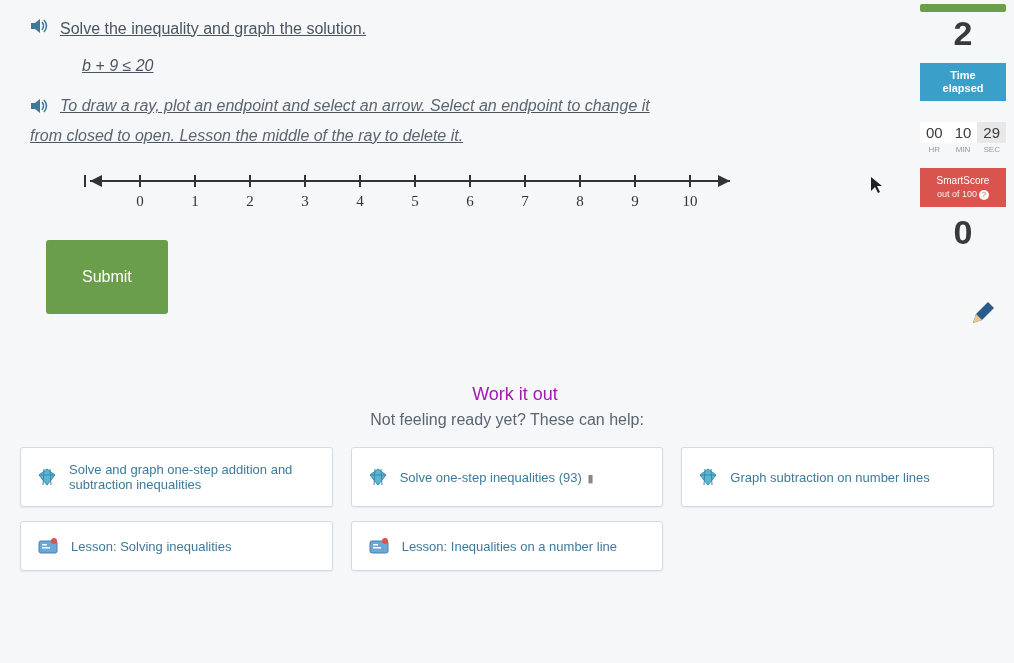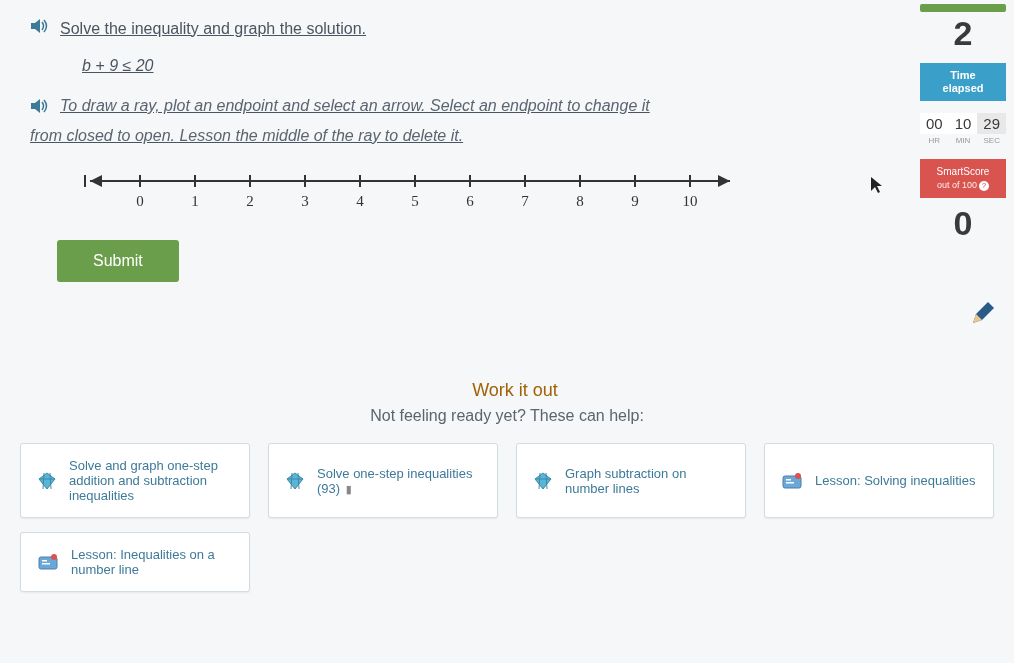--- a/index.html
+++ b/index.html
@@ -60,25 +60,25 @@
     margin-bottom: 18px;
   }
   .number-line-wrap {
     margin-left: 40px;
     margin-bottom: 24px;
   }
   .submit-btn {
     background: #6a9e4a;
     color: #fff;
     border: none;
-    padding: 12px 36px;
+    padding: 28px 36px;
     font-size: 16px;
     border-radius: 3px;
     cursor: pointer;
-    margin-left: 27px;
+    margin-left: 16px;
   }
   .sidebar {
     position: absolute;
     right: 8px;
     top: 4px;
     width: 86px;
     text-align: center;
   }
   .answered-badge {
     background: #6a9e4a;
@@ -98,21 +98,21 @@
   .time-header {
     background: #3aa0c9;
     color: #fff;
     font-size: 11px;
     padding: 6px 4px;
     line-height: 1.2;
     font-weight: bold;
   }
   .time-row {
     display: flex;
-    margin-top: 12px;
+    margin-top: 21px;
   }
   .time-cell {
     flex: 1;
     text-align: center;
   }
   .time-val {
     font-size: 15px;
     color: #3a3a3a;
     background: #fff;
     padding: 2px 0;
@@ -161,35 +161,35 @@
   }
   .cursor-arrow {
     position: absolute;
     left: 870px;
     top: 176px;
     font-size: 16px;
     color: #222;
   }
   .work-it-out {
     text-align: center;
-    color: #a16207;
+    color: #a21caf;
     font-size: 18px;
-    margin-top: 88px;
+    margin-top: 60px;
     margin-bottom: 6px;
     padding-left: 16px;
   }
   .not-ready {
     text-align: center;
     color: #5a6570;
     font-size: 16px;
     margin-bottom: 18px;
   }
   .help-grid {
     display: grid;
-    grid-template-columns: 1fr 1fr 1fr 1fr;
+    grid-template-columns: 1fr 1fr 1fr;
     gap: 14px 18px;
     padding: 0 20px;
   }
   .help-card {
     background: #fff;
     border: 1px solid #d0dde4;
     border-radius: 3px;
     padding: 14px 16px;
     display: flex;
     align-items: center;

